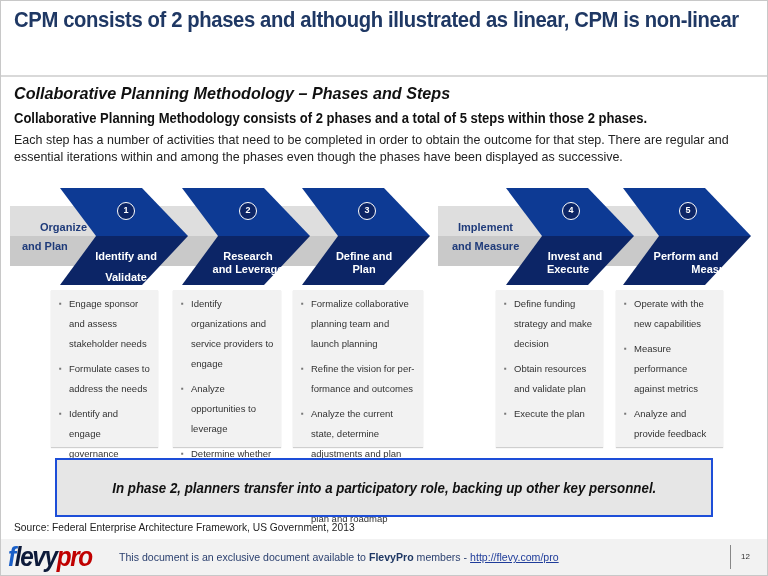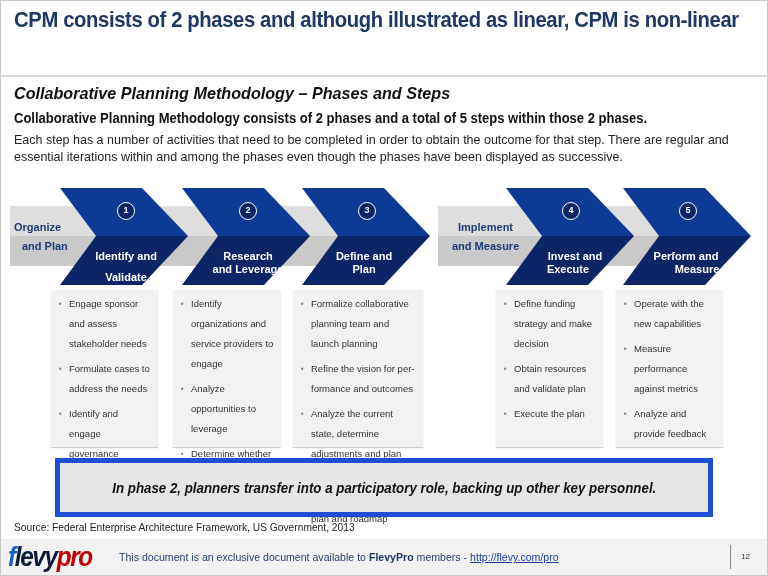--- a/index.html
+++ b/index.html
@@ -16,21 +16,21 @@
   .band .bot { height: 30px; background: #c9c9c9; }
   .band-label { position: absolute; font-size: 11px; font-weight: bold; color: #1f3b7a; white-space: nowrap; }
   .chev { position: absolute; top: 188px; width: 92px; height: 97px; }
   .chev svg { position: absolute; left: 0; top: 0; }
   .num { position: absolute; width: 18px; height: 18px; border-radius: 50%; background: #0c2566; border: 1.5px solid #ffffff; color: #fff; font-size: 9px; font-weight: bold; text-align: center; line-height: 15px; }
   .chev-label { position: absolute; width: 100px; text-align: center; color: #fff; font-size: 11px; font-weight: bold; line-height: 13px; }
   .steps-box { position: absolute; top: 290px; height: 157px; background: #f2f2f2; box-shadow: 0 1px 1px #cfcfcf; padding: 4px 6px 4px 6px; }
   .steps-box ul { list-style: none; }
   .steps-box li { position: relative; padding-left: 12px; font-size: 9.5px; line-height: 20px; color: #333; margin-bottom: 5px; }
   .steps-box li::before { content: "\25AA"; position: absolute; left: 2px; top: 0; font-size: 8px; color: #777; }
-  .callout { position: absolute; left: 55px; top: 458px; width: 658px; height: 59px; background: #e6e6e6; border: 5px solid #1d4ed8; display: flex; align-items: center; justify-content: center; }
+  .callout { position: absolute; left: 55px; top: 458px; width: 658px; height: 59px; background: #e6e6e6; border: 2px solid #1d4ed8; display: flex; align-items: center; justify-content: center; }
   .callout span { font-size: 14px; font-weight: bold; font-style: italic; color: #111; transform: scaleX(0.95); }
   .source { position: absolute; left: 14px; top: 521px; font-size: 11px; color: #222; transform: scaleX(0.93); transform-origin: left top; white-space: nowrap; }
   .footer { position: absolute; left: 1px; top: 539px; width: 766px; height: 36px; background: #f2f2f2; }
   .logo { position: absolute; left: 7px; top: 3px; font-size: 27px; font-weight: bold; font-style: italic; letter-spacing: -1.5px; transform: scaleX(0.9); transform-origin: left top; line-height: 30px; }
   .logo .f { color: #1a5fc8; }
   .logo .levy { color: #0d1a3a; }
   .logo .pro { color: #c00000; }
   .footer-text { position: absolute; left: 118px; top: 12px; font-size: 11.5px; color: #2a3f6e; transform: scaleX(0.92); transform-origin: left top; white-space: nowrap; }
   .footer-text b { color: #1f3864; }
   .footer-text a { color: #1f3c9a; text-decoration: underline; }
@@ -46,21 +46,21 @@
 <div class="title-rule"></div>
 
 <div class="subtitle">Collaborative Planning Methodology – Phases and Steps</div>
 <div class="lead">Collaborative Planning Methodology consists of 2 phases and a total of 5 steps within those 2 phases.</div>
 <div class="body-text">Each step has a number of activities that need to be completed in order to obtain the outcome for that step.  There are regular and essential iterations within and among the phases even though the phases have been displayed as successive.</div>
 
 <div class="band" style="left:10px; top:206px; width:380px;">
   <div class="top"></div>
     <div class="bot"></div>
 </div>
-<div class="band-label" style="left:14px; top:221px;">Organize</div>
+<div class="band-label" style="left:40px; top:221px;">Organize</div>
 <div class="band-label" style="left:22px; top:240px;">and Plan</div>
 
 <div class="band" style="left:438px; top:206px; width:240px;">
   <div class="top"></div>
     <div class="bot"></div>
 </div>
 <div class="band-label" style="left:458px; top:221px;">Implement</div>
 <div class="band-label" style="left:452px; top:240px;">and Measure</div>
 
 <div class="chev" style="left:60px; width:130px;">
@@ -103,21 +103,21 @@
   <div class="chev-label" style="left:12px; top:75px;">Execute</div>
 </div>
 
 <div class="chev" style="left:623px; width:130px;">
   <svg width="130" height="97" viewBox="0 0 130 97">
     <polygon points="0,0 82,0 128,48 36,48" fill="#0d3a94"></polygon>
     <polygon points="36,48 128,48 82,97 0,97" fill="#0c2566"></polygon>
   </svg>
   <div class="num" style="left:56px; top:14px;">5</div>
   <div class="chev-label" style="left:13px; top:62px;">Perform and</div>
-  <div class="chev-label" style="left:24px; top:75px;">Measure</div>
+  <div class="chev-label" style="left:13px; top:75px;text-align:right;">Measure</div>
 </div>
 
 <div class="steps-box" style="left:51px; width:107px;">
   <ul>
     <li>Engage sponsor and assess stakeholder needs</li>
     <li>Formulate cases to address the needs</li>
     <li>Identify and engage governance</li>
   </ul>
 </div>
 

